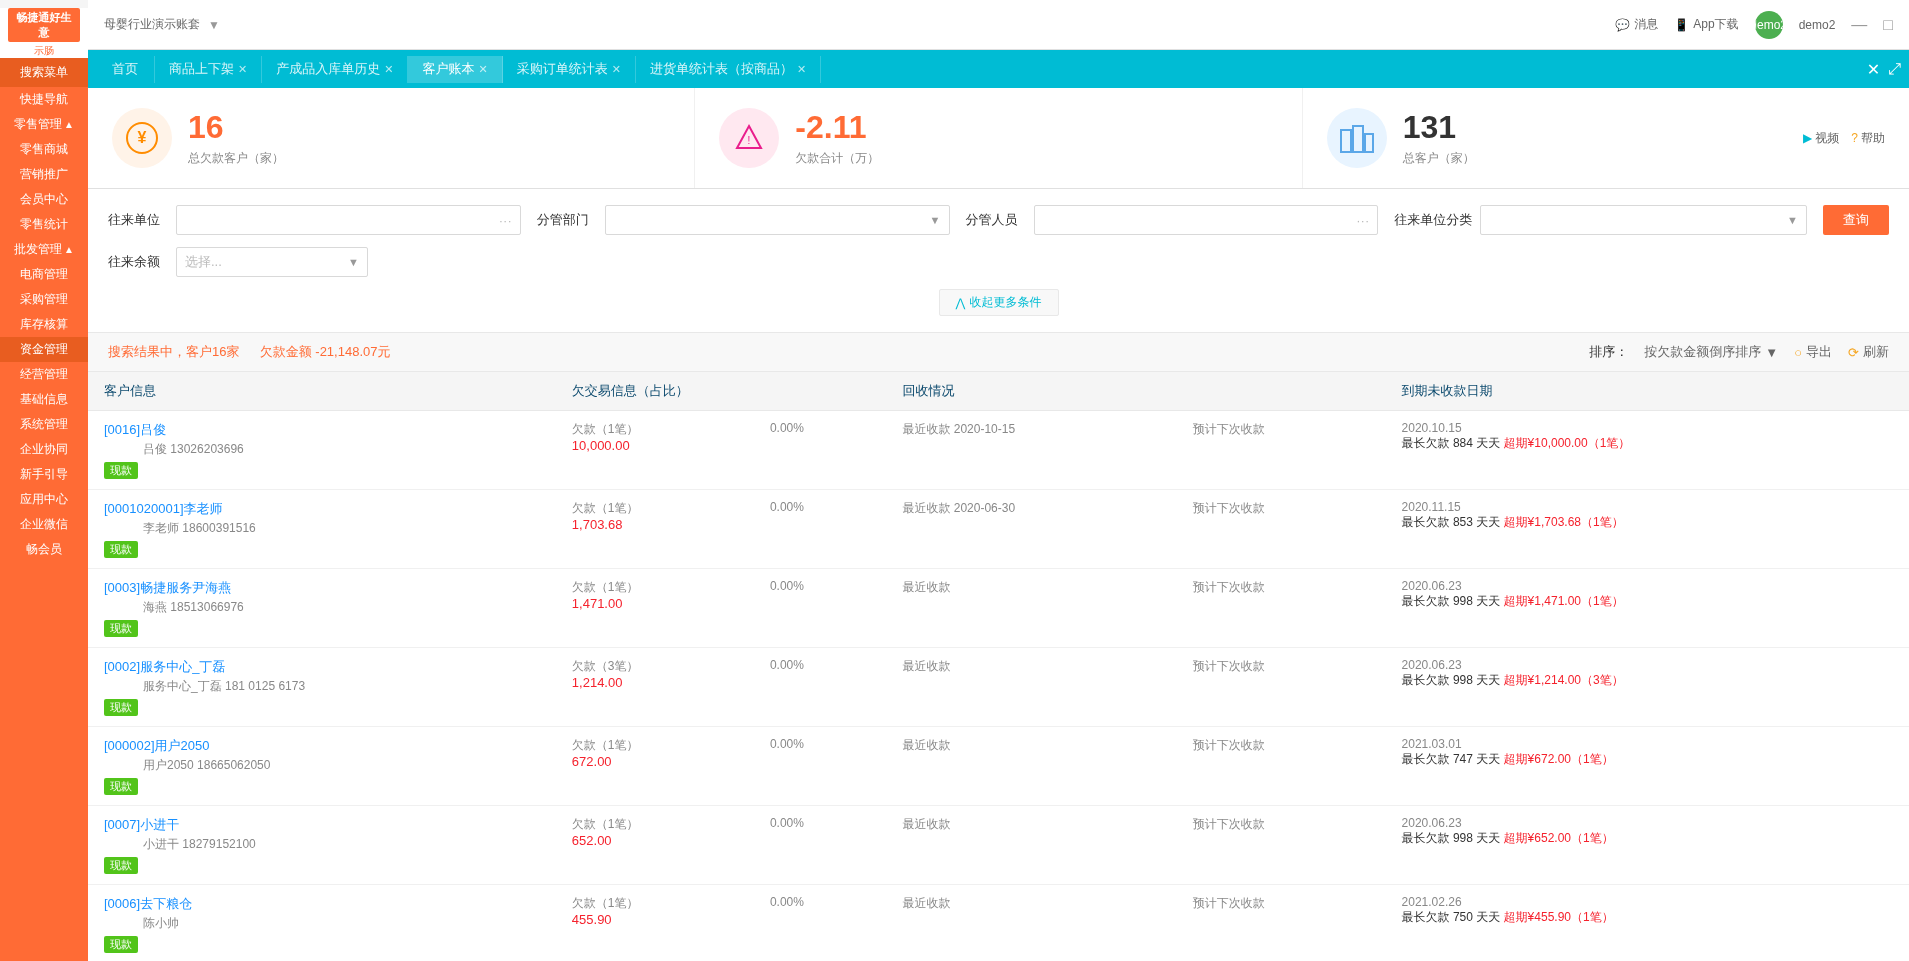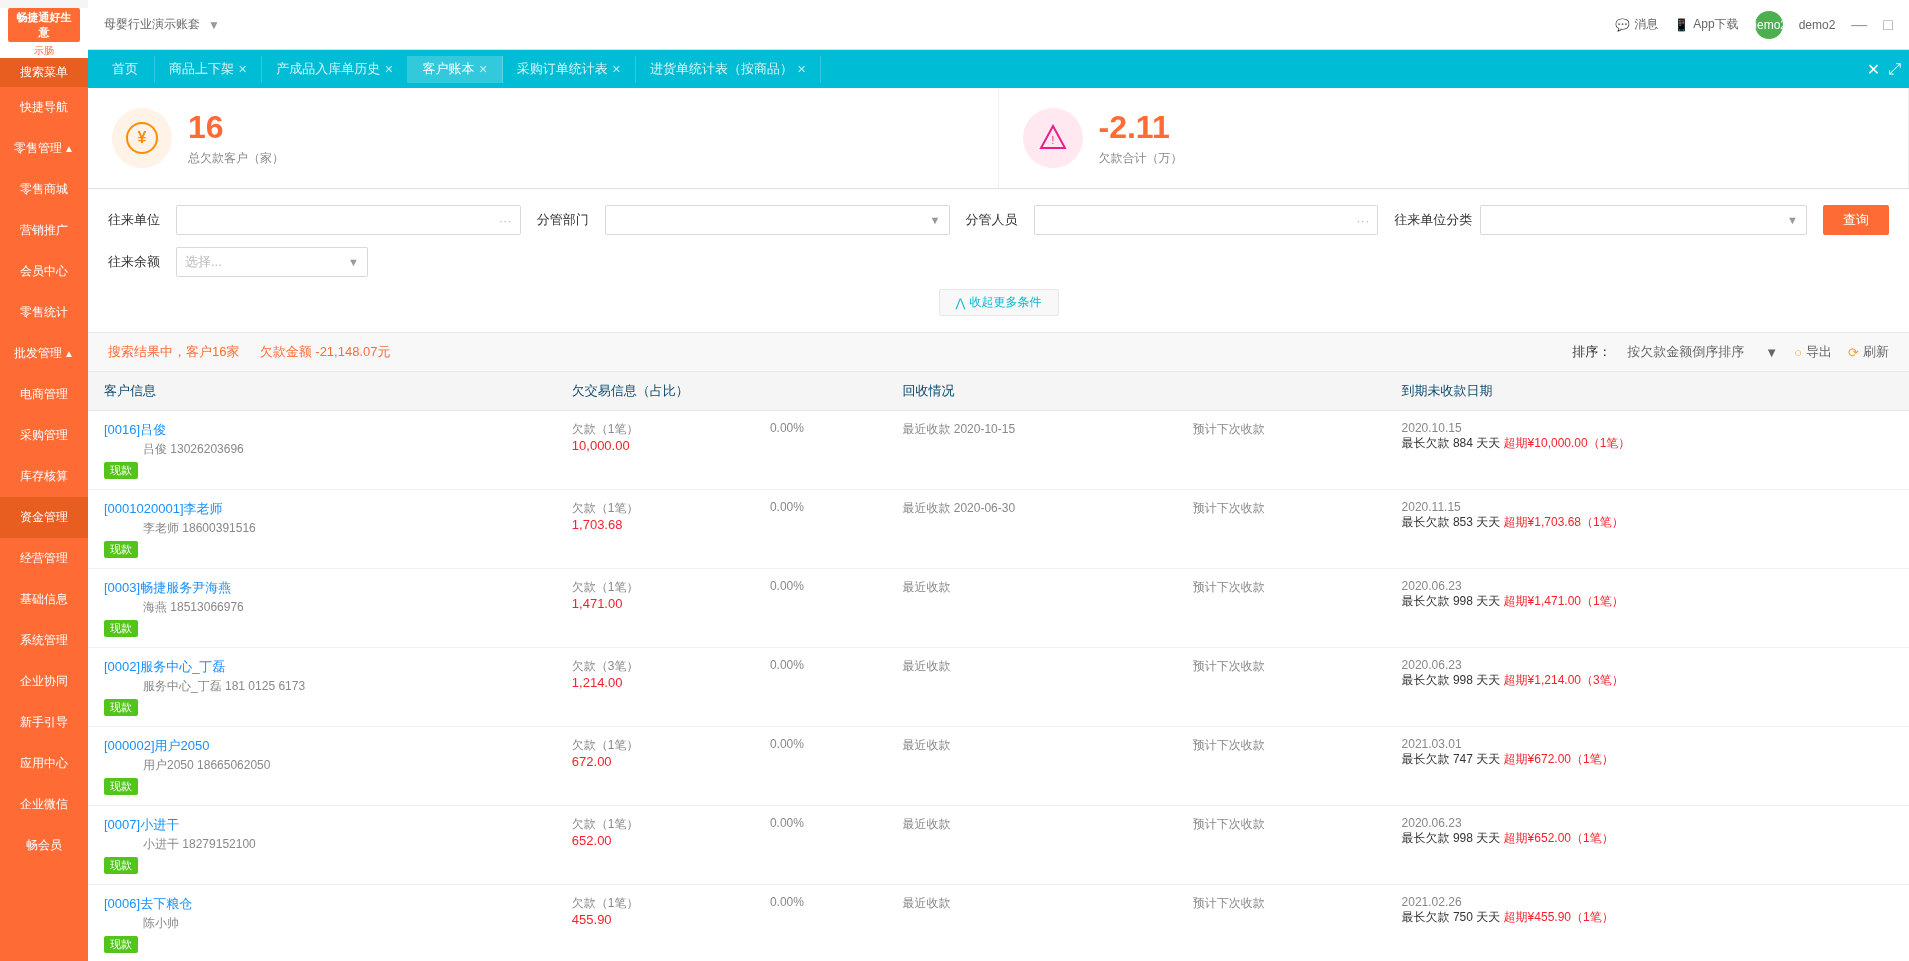--- a/index.html
+++ b/index.html
@@ -7,21 +7,21 @@
 
     
     .app-wrapper { display: flex; height: 100%; width: 100%; }
     .sidebar { width: 88px; background: #ff6b35; display: flex; flex-direction: column; flex-shrink: 0; margin-top: 8px; }
     .main-area { flex: 1; display: flex; flex-direction: column; overflow: hidden; }
 
     
     .sidebar-logo { background: #fff; padding: 8px; text-align: center; height: 50px; display: flex; align-items: center; justify-content: center; }
     .sidebar-search { background: #e85d20; color: #fff; text-align: center; padding: 6px 4px; font-size: 12px; cursor: pointer; }
     .sidebar-nav { flex: 1; overflow-y: auto; }
-    .sidebar-item { color: #fff; text-align: center; padding: 12px 4px; font-size: 12px; cursor: pointer; position: relative; }
+    .sidebar-item { color: #fff; text-align: center; padding: 4px 4px; font-size: 12px; cursor: pointer; position: relative; }
     .sidebar-item.active { background: #e85d20; }
     .sidebar-item.has-sub { display: flex; align-items: center; justify-content: center; gap: 2px; }
     .sidebar-item .arrow { font-size: 10px; }
     .sidebar-item-capital { background: #e85d20; }
 
     
     .top-bar { height: 50px; background: #fff; display: flex; align-items: center; justify-content: space-between; padding: 0 16px; border-bottom: 1px solid #e0e0e0; flex-shrink: 0; }
     .top-bar-left { display: flex; align-items: center; gap: 8px; font-size: 12px; color: #666; }
     .top-bar-right { display: flex; align-items: center; gap: 16px; font-size: 12px; color: #666; }
     .top-bar-right .avatar { width: 28px; height: 28px; border-radius: 50%; background: #ccc; overflow: hidden; display: flex; align-items: center; justify-content: center; color: #fff; font-size: 12px; }
@@ -200,20 +200,43 @@
             <svg width="32" height="32" viewBox="0 0 32 32">
               <polygon points="16,4 28,26 4,26" fill="none" stroke="#e91e8c" stroke-width="2"></polygon>
               <text x="16" y="22" text-anchor="middle" font-size="10" fill="#e91e8c">!</text>
             </svg>
           </div>
           <div>
             <div class="stat-num negative">-2.11</div>
             <div class="stat-label">欠款合计（万）</div>
           </div>
         </div>
+        <div class="stat-card" style="border-right:none;">
+          <div class="stat-icon blue">
+            <svg width="36" height="36" viewBox="0 0 36 36">
+              <rect x="2" y="10" width="10" height="22" fill="none" stroke="#5ba7e8" stroke-width="2"></rect>
+              <rect x="14" y="6" width="10" height="26" fill="none" stroke="#5ba7e8" stroke-width="2"></rect>
+              <rect x="26" y="14" width="8" height="18" fill="none" stroke="#5ba7e8" stroke-width="2"></rect>
+            </svg>
+          </div>
+          <div>
+            <div class="stat-num dark">131</div>
+            <div class="stat-label">总客户（家）</div>
+          </div>
+          <div class="stat-card-right">
+            <span style="display:flex;align-items:center;gap:3px;cursor:pointer;">
+              <span style="color:#00bcd4;">▶</span>
+              <span>视频</span>
+            </span>
+            <span style="display:flex;align-items:center;gap:3px;cursor:pointer;">
+              <span style="color:#f5a623;">?</span>
+              <span>帮助</span>
+            </span>
+          </div>
+        </div>
       </div>
 
       <div class="filter-area">
         <div class="filter-row">
           <div class="filter-item">
             <span class="filter-label">往来单位</span>
             <div class="filter-input-dots">
               <span>···</span>
             </div>
           </div>
@@ -256,21 +279,21 @@
 
       <div class="results-area">
         <div class="results-header">
           <div class="results-summary">
             <span>搜索结果中，客户16家</span>
             　
             <span style="color:#ff6b35;">欠款金额 -21,148.07元</span>
           </div>
           <div class="results-actions">
             <span class="sort-text">排序：</span>
-            <span style="cursor:pointer;display:flex;align-items:center;gap:21px;">
+            <span style="cursor:pointer;display:flex;align-items:center;gap:4px;">
               <span>按欠款金额倒序排序</span>
               <span>▼</span>
             </span>
             <div class="action-btn">
               <span style="color:#f5a623;">○</span>
               <span>导出</span>
             </div>
             <div class="action-btn">
               <span style="color:#f5a623;">⟳</span>
               <span>刷新</span>

